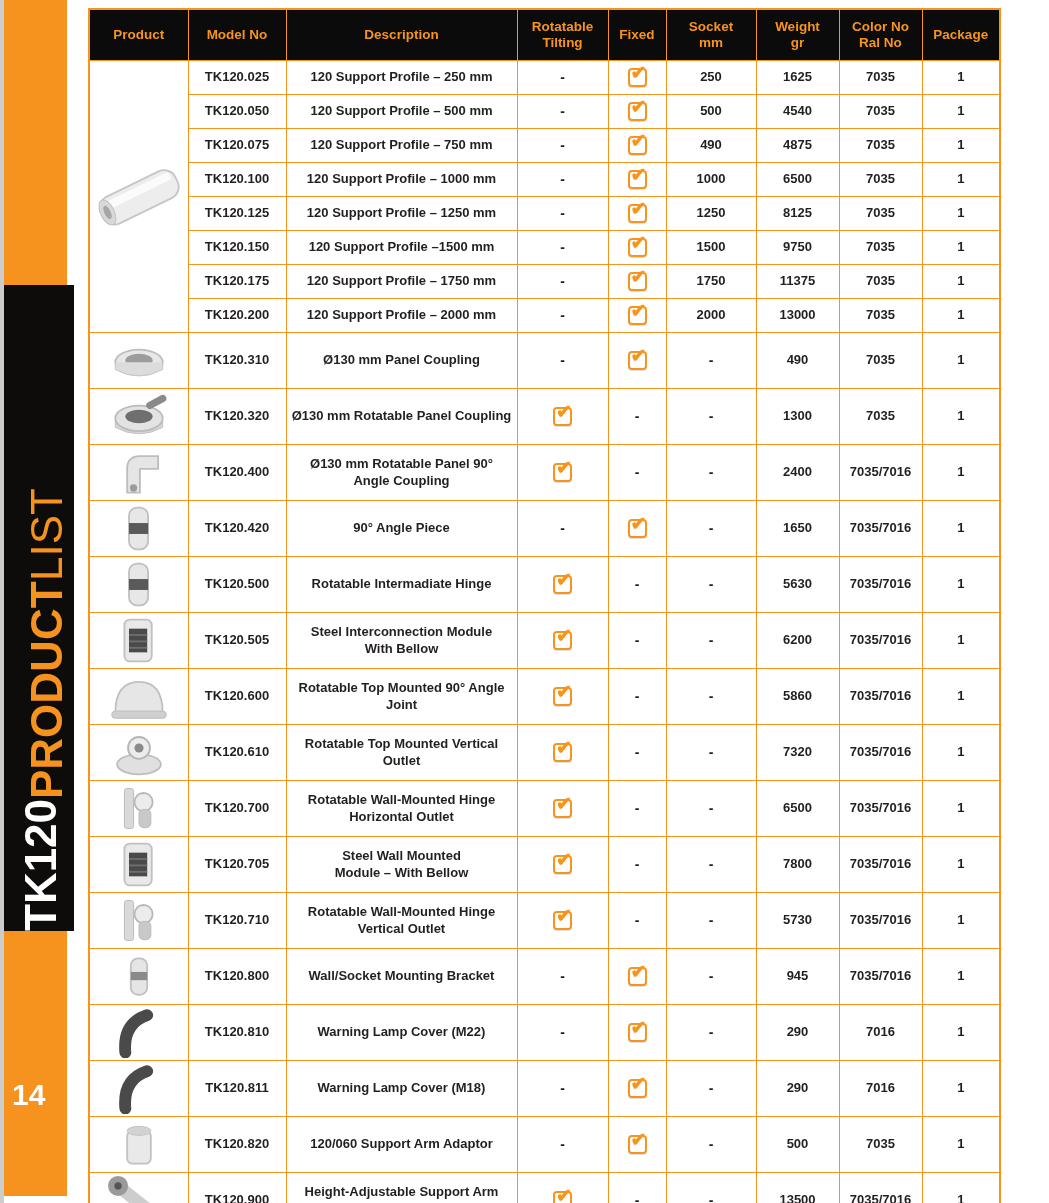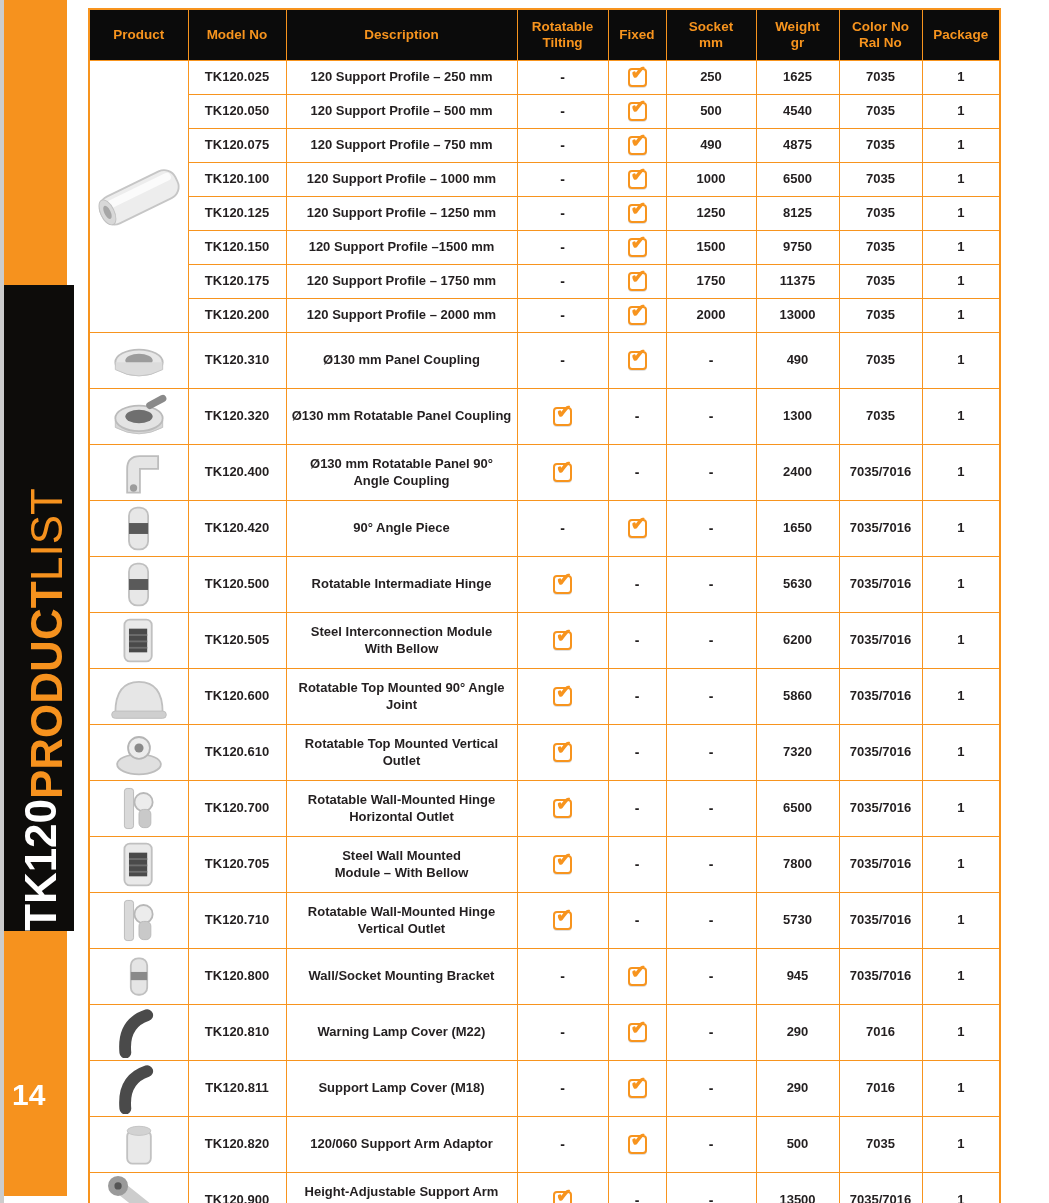--- a/index.html
+++ b/index.html
@@ -417,21 +417,21 @@
           <td>7016</td>
           <td>1</td>
         </tr>
         <tr class="tall-row">
           <td class="product-cell">
             <svg width="82" height="51" viewBox="0 0 90 56">
               <path d="M30 50 Q27 18 54 9" fill="none" stroke="#4a4a4a" stroke-width="13" stroke-linecap="round"></path>
             </svg>
           </td>
           <td>TK120.811</td>
-          <td class="desc">Support Lamp Cover (M18)</td>
+          <td class="desc">Warning Lamp Cover (M18)</td>
           <td class="dash">-</td>
           <td><span class="check"></span></td>
           <td class="dash">-</td>
           <td>290</td>
           <td>7016</td>
           <td>1</td>
         </tr>
         <tr class="tall-row">
           <td class="product-cell">
             <svg width="82" height="51" viewBox="0 0 90 56">

